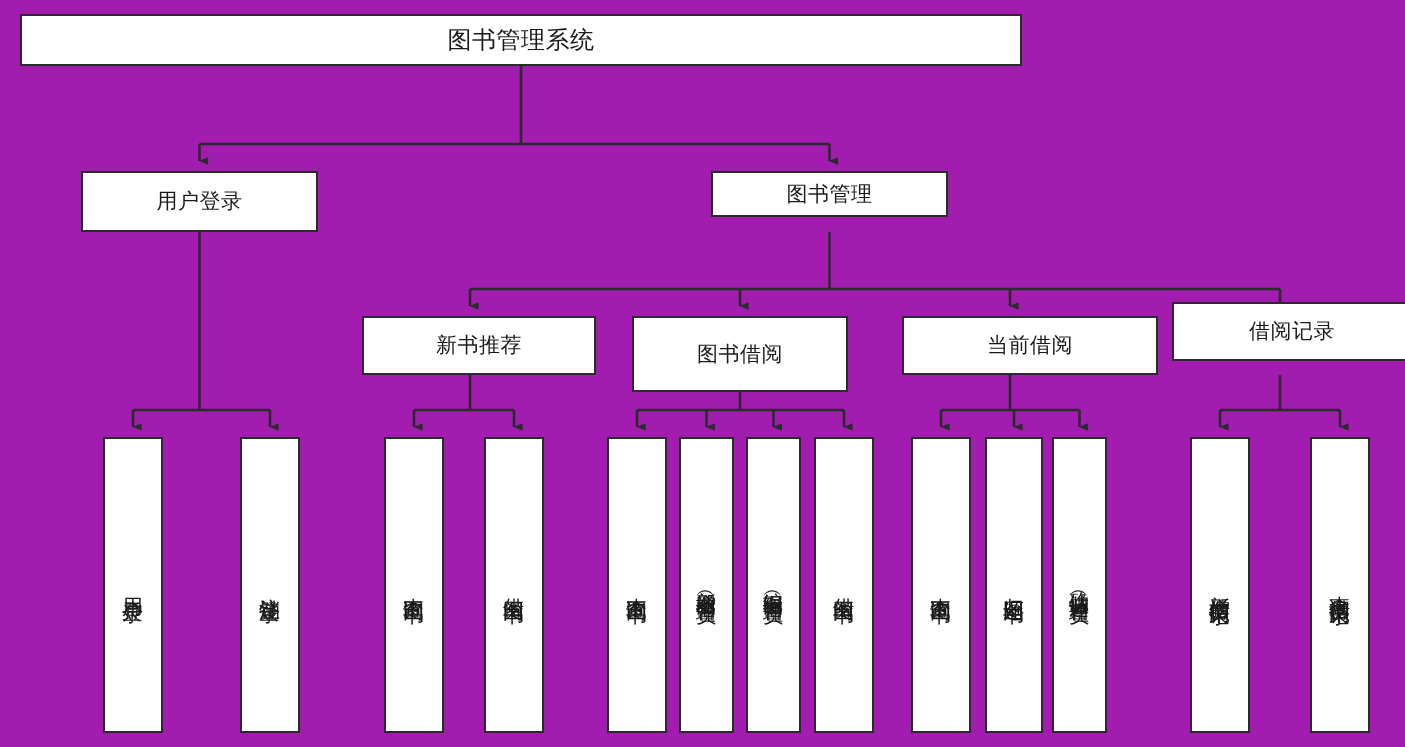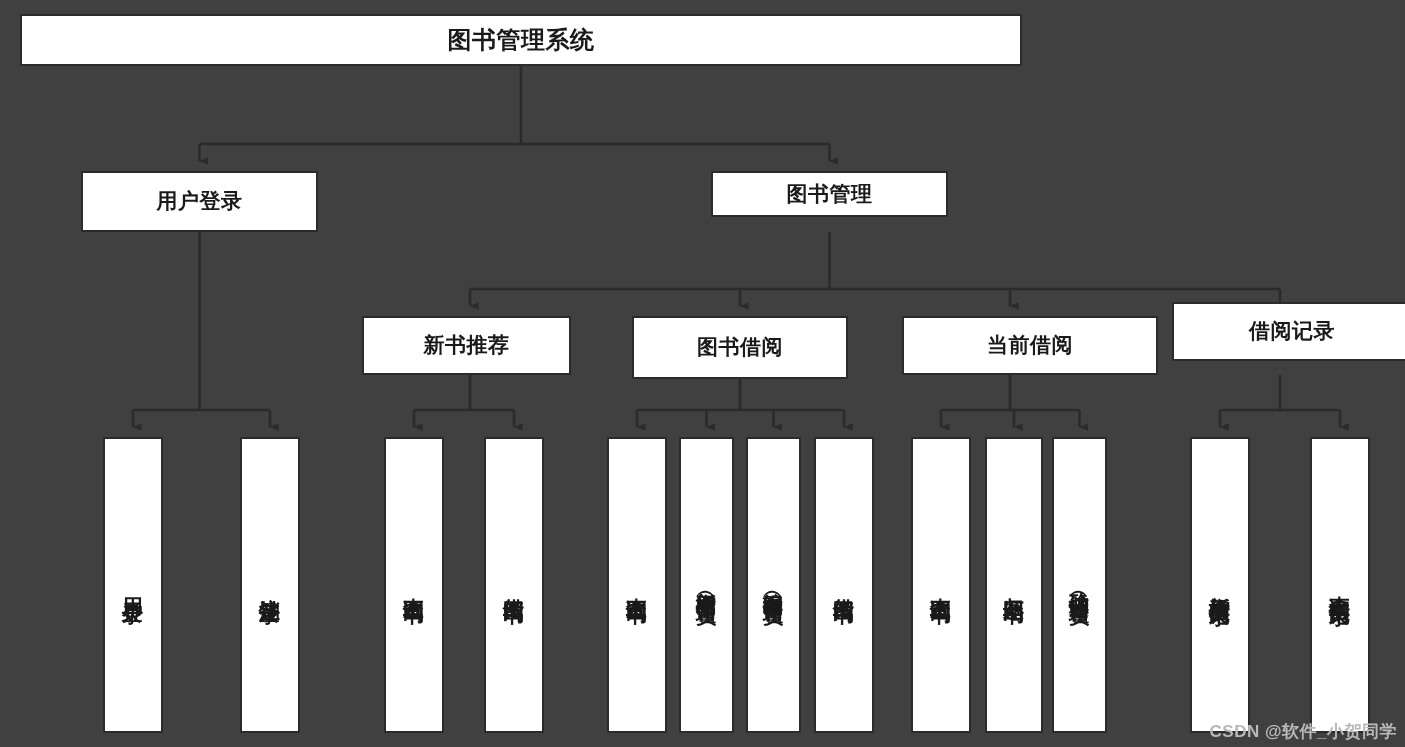--- a/index.html
+++ b/index.html
@@ -7,23 +7,22 @@
     padding: 0;
     background: #ffffff;
   }
   body {
     font-family: "Liberation Sans", "DejaVu Sans", sans-serif;
   }
   #canvas {
     position: relative;
     width: 1405px;
     height: 747px;
-    background: #404040;
+    background: #a21caf;
     overflow: hidden;
-    font-weight: bold;
   }
   #diagram-svg {
     position: absolute;
     left: 0;
     top: 0;
     width: 1405px;
     height: 747px;
   }
   .node-box {
     position: absolute;
@@ -112,24 +111,24 @@
   <div id="node-layer">
       <div class="node-box" style="left: 20px; top: 14px; width: 1002px; height: 52px;">
         <span class="node-label" style="font-size: 24px;">图书管理系统</span>
       </div>
       <div class="node-box" style="left: 81px; top: 171px; width: 237px; height: 61px;">
         <span class="node-label">用户登录</span>
       </div>
       <div class="node-box" style="left: 711px; top: 171px; width: 237px; height: 46px;">
         <span class="node-label">图书管理</span>
       </div>
-      <div class="node-box" style="left: 362px; top: 316px; width: 209px; height: 59px;">
+      <div class="node-box" style="left: 362px; top: 316px; width: 234px; height: 59px;">
         <span class="node-label">新书推荐</span>
       </div>
-      <div class="node-box" style="left: 632px; top: 316px; width: 216px; height: 63px;">
+      <div class="node-box" style="left: 632px; top: 316px; width: 216px; height: 76px;">
         <span class="node-label">图书借阅</span>
       </div>
       <div class="node-box" style="left: 902px; top: 316px; width: 256px; height: 59px;">
         <span class="node-label">当前借阅</span>
       </div>
       <div class="node-box" style="left: 1172px; top: 302px; width: 240px; height: 59px;">
         <span class="node-label">借阅记录</span>
       </div>
       <div class="node-box vertical" style="left: 103px; top: 437px; width: 60px; height: 296px;">
         <span class="node-label" style="font-size: 21px;">用户登录</span>
@@ -165,15 +164,14 @@
         <span class="node-label" style="font-size: 20px;">确认归还（管理员）</span>
       </div>
       <div class="node-box vertical" style="left: 1190px; top: 437px; width: 60px; height: 296px;">
         <span class="node-label" style="font-size: 21px;">新增借阅记录</span>
       </div>
       <div class="node-box vertical" style="left: 1310px; top: 437px; width: 60px; height: 296px;">
         <span class="node-label" style="font-size: 21px;">查询借阅记录</span>
       </div>
     </div>
 
-  <div id="watermark">CSDN @软件_小贺同学</div>
 
 </div>
 
 </body></html>

